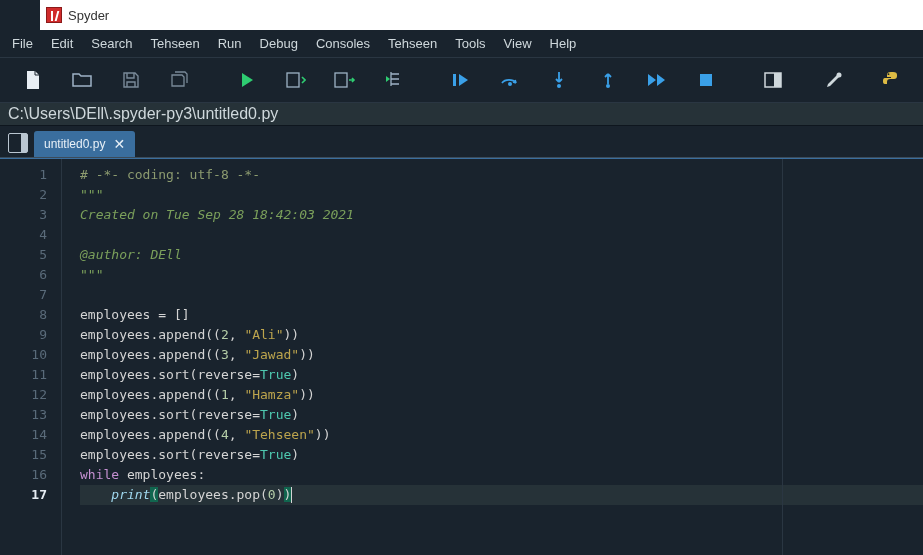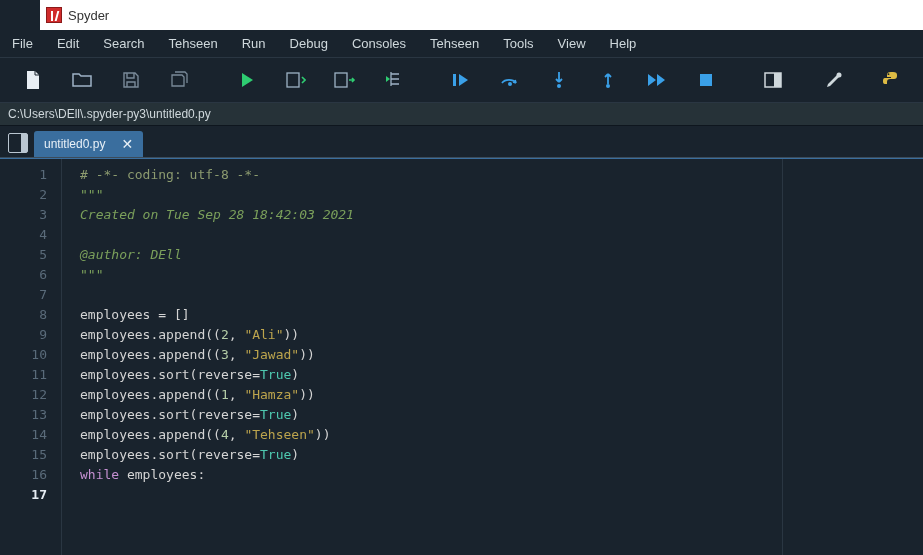--- a/index.html
+++ b/index.html
@@ -36,21 +36,21 @@
 }
 .app-icon::before { width:2px; height:10px; left:4px; top:3px; }
 .app-icon::after { width:2px; height:10px; left:9px; top:3px; transform: skewX(-15deg);}
 .title-text { font-size: 13px; }
 .menubar {
   height: 28px;
   background: #19232d;
   display: flex;
   align-items: center;
   padding: 0 4px;
-  gap: 8px;
+  gap: 2px;
   border-bottom: 1px solid #2a3642;
 }
 .menubar span {
   padding: 4px 8px;
   color: #cfd8dc;
   cursor: default;
 }
 .toolbar {
   height: 44px;
   background: #19232d;
@@ -68,21 +68,21 @@
   color: #9eb3c6;
 }
 .toolbar svg { display: block; }
 .pathbar {
   height: 24px;
   background: #263238;
   display: flex;
   align-items: center;
   padding: 0 8px;
   color: #cfd8dc;
-  font-size: 12px;
+  font-size: 16px;
   border-top: 1px solid #2a3642;
   border-bottom: 1px solid #0e161e;
 }
 .tabstrip {
   height: 32px;
   background: #19232d;
   display: flex;
   align-items: flex-end;
   padding: 0 4px;
   gap: 6px;
@@ -100,21 +100,21 @@
   content:"";
   position:absolute; top:0; right:0; width:6px; height:100%;
   background:#bac6d1;
 }
 .file-tab {
   height: 26px;
   background: #3a6e9e;
   display: flex;
   align-items: center;
   padding: 0 10px;
-  gap: 16px;
+  gap: 8px;
   color: #e8f0f7;
   font-size: 12px;
   border-top-left-radius: 3px;
   border-top-right-radius: 3px;
 }
 .tab-close {
   font-size: 14px;
   line-height: 1;
 }
 .editor-area {
@@ -345,14 +345,15 @@
       <div class="code-line"></div>
       <div class="code-line"><span class="tok-ident">employees </span><span class="tok-op">= []</span></div>
       <div class="code-line"><span class="tok-ident">employees.append((</span><span class="tok-num">2</span><span class="tok-ident">, </span><span class="tok-string">"Ali"</span><span class="tok-ident">))</span></div>
       <div class="code-line"><span class="tok-ident">employees.append((</span><span class="tok-num">3</span><span class="tok-ident">, </span><span class="tok-string">"Jawad"</span><span class="tok-ident">))</span></div>
       <div class="code-line"><span class="tok-ident">employees.sort(reverse=</span><span class="tok-kw">True</span><span class="tok-ident">)</span></div>
       <div class="code-line"><span class="tok-ident">employees.append((</span><span class="tok-num">1</span><span class="tok-ident">, </span><span class="tok-string">"Hamza"</span><span class="tok-ident">))</span></div>
       <div class="code-line"><span class="tok-ident">employees.sort(reverse=</span><span class="tok-kw">True</span><span class="tok-ident">)</span></div>
       <div class="code-line"><span class="tok-ident">employees.append((</span><span class="tok-num">4</span><span class="tok-ident">, </span><span class="tok-string">"Tehseen"</span><span class="tok-ident">))</span></div>
       <div class="code-line"><span class="tok-ident">employees.sort(reverse=</span><span class="tok-kw">True</span><span class="tok-ident">)</span></div>
       <div class="code-line"><span class="tok-kwflow">while</span><span class="tok-ident"> employees:</span></div>
+      <div class="code-line current-line"><span class="tok-ident">    </span><span class="tok-builtin">print</span><span class="tok-paren-hl">(</span><span class="tok-ident">employees.pop(</span><span class="tok-num">0</span><span class="tok-ident">)</span><span class="tok-paren-hl">)</span><span class="cursor"></span></div>
     </div>
 </div>
 
 </body></html>

